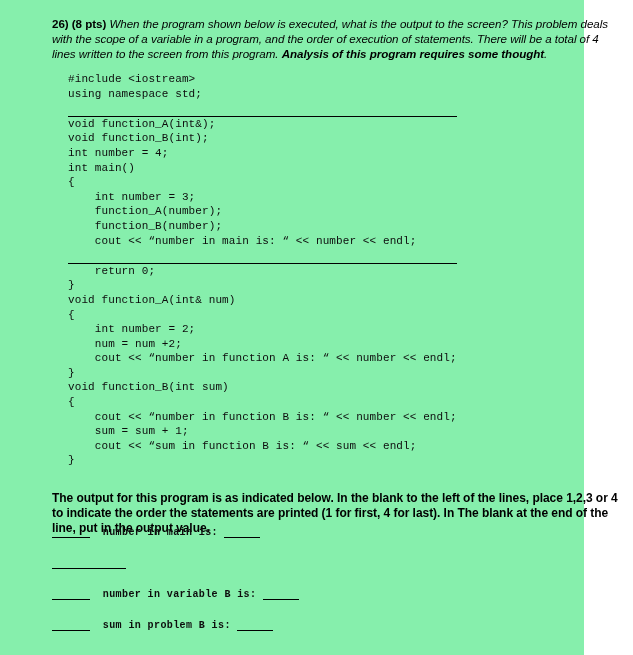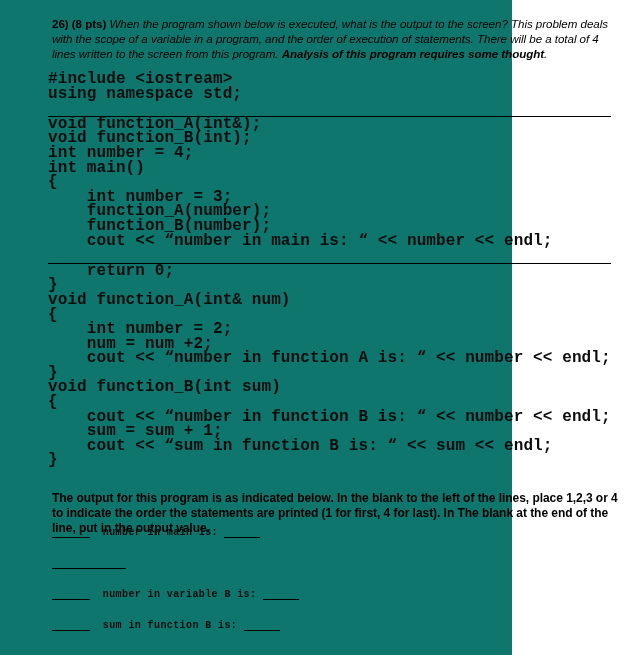--- a/index.html
+++ b/index.html
@@ -12,23 +12,23 @@
     height: 655px;
     position: relative;
     overflow: hidden;
     font-family: "Liberation Sans", sans-serif;
     color: #000000;
     -webkit-font-smoothing: antialiased;
   }
   .page {
     position: absolute;
     left: 0; top: 0;
-    width: 512px;
+    width: 584px;
     height: 655px;
-    background: #0f766e;
+    background: #86efac;
   }
 
   
   .intro {
     position: absolute;
     left: 52px;
     top: 4px;
     width: 566px;
     font-size: 11.6px;
     line-height: 15.4px;
@@ -41,25 +41,25 @@
     font-style: normal;
   }
   .intro .emph {
     font-weight: bold;
     font-style: italic;
   }
 
   
   .code {
     position: absolute;
-    left: 48px;
+    left: 68px;
     top: 72px;
     font-family: "Liberation Mono", "DejaVu Sans Mono", monospace;
-    font-size: 16px;
-    font-weight: bold;
+    font-size: 11px;
+    font-weight: normal;
     line-height: 14.6px;
     white-space: pre;
     letter-spacing: 0.1px;
     color: #0d0d0d;
   }
   .code .ln {
     display: block;
     min-height: 14.6px;
   }
   .code .ln.blank {
@@ -120,16 +120,16 @@
   <p class="intro"><span class="q-num">26)</span> <span class="q-num">(8 pts)</span><span> When the program shown below is executed, what is the output to the screen?  This problem deals with the scope of a variable in a program, and the order of execution of statements. There will be a total of 4 lines written to the screen from this program.  </span><span class="emph">Analysis of this program requires some thought</span><span>.</span></p>
 
   <div class="code"><span class="ln">#include &lt;iostream&gt;</span><span class="ln">using namespace std;</span><span class="ln blank">&nbsp;</span><span class="ln">void function_A(int&amp;);</span><span class="ln">void function_B(int);</span><span class="ln">int number = 4;</span><span class="ln">int main()</span><span class="ln">{</span><span class="ln">    int number = 3;</span><span class="ln">    function_A(number);</span><span class="ln">    function_B(number);</span><span class="ln">    cout &lt;&lt; “number in main is: “ &lt;&lt; number &lt;&lt; endl;</span><span class="ln blank">&nbsp;</span><span class="ln">    return 0;</span><span class="ln">}</span><span class="ln">void function_A(int&amp; num)</span><span class="ln">{</span><span class="ln">    int number = 2;</span><span class="ln">    num = num +2;</span><span class="ln">    cout &lt;&lt; “number in function A is: “ &lt;&lt; number &lt;&lt; endl;</span><span class="ln">}</span><span class="ln">void function_B(int sum)</span><span class="ln">{</span><span class="ln">    cout &lt;&lt; “number in function B is: “ &lt;&lt; number &lt;&lt; endl;</span><span class="ln">    sum = sum + 1;</span><span class="ln">    cout &lt;&lt; “sum in function B is: “ &lt;&lt; sum &lt;&lt; endl;</span><span class="ln">}</span></div>
 
   <p class="instructions">The output for this program is as indicated below.  In the blank to the left of the lines, place 1,2,3 or 4 to indicate the order the statements are printed (1 for first, 4 for last).  In The blank at the end of the line, put in the output value.</p>
 
   <div class="answers">
       <div class="answer-line"><span class="blank lead"></span><span class="answer-text">  number in main is: </span><span class="blank tail"></span></div>
       <div class="answer-line"><span class="blank lead"></span><span class="blank tail"></span></div>
       <div class="answer-line"><span class="blank lead"></span><span class="answer-text">  number in variable B is: </span><span class="blank tail"></span></div>
-      <div class="answer-line"><span class="blank lead"></span><span class="answer-text">  sum in function B is: </span><span class="blank tail"></span></div>
+      <div class="answer-line"><span class="blank lead"></span><span class="answer-text">  sum in problem B is: </span><span class="blank tail"></span></div>
     </div>
 
 </div>
 
 </body></html>

